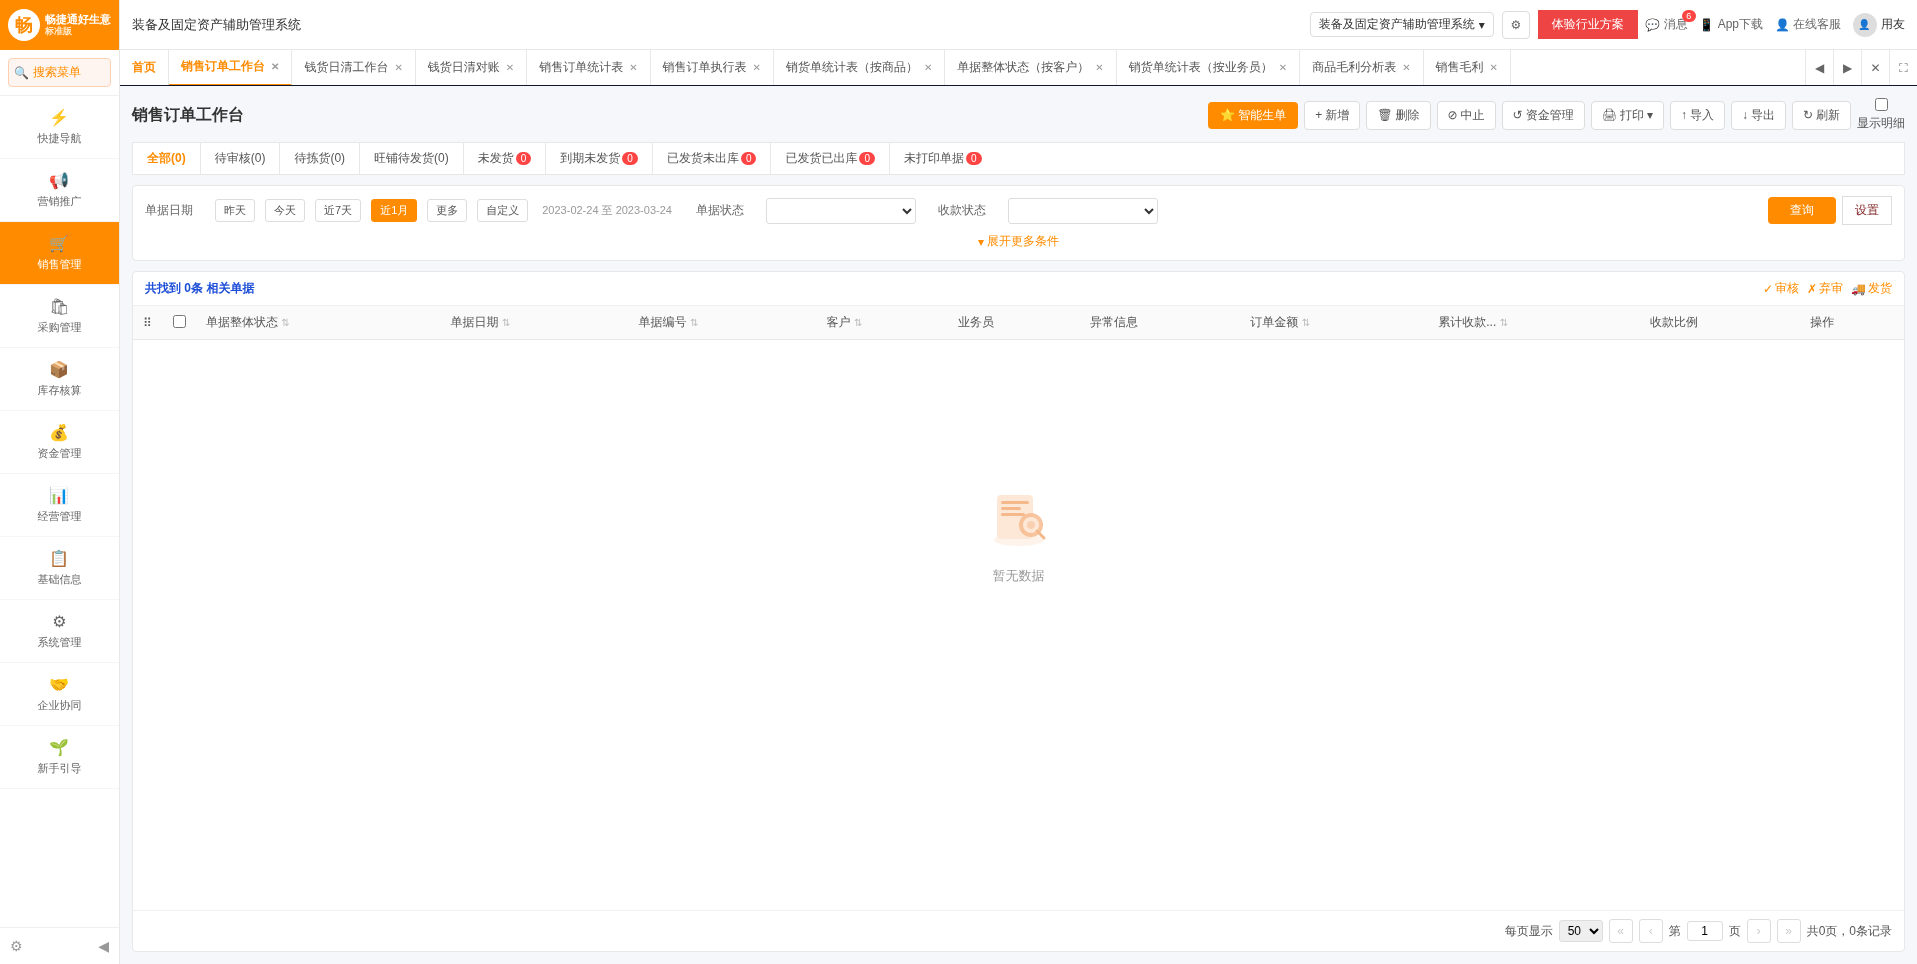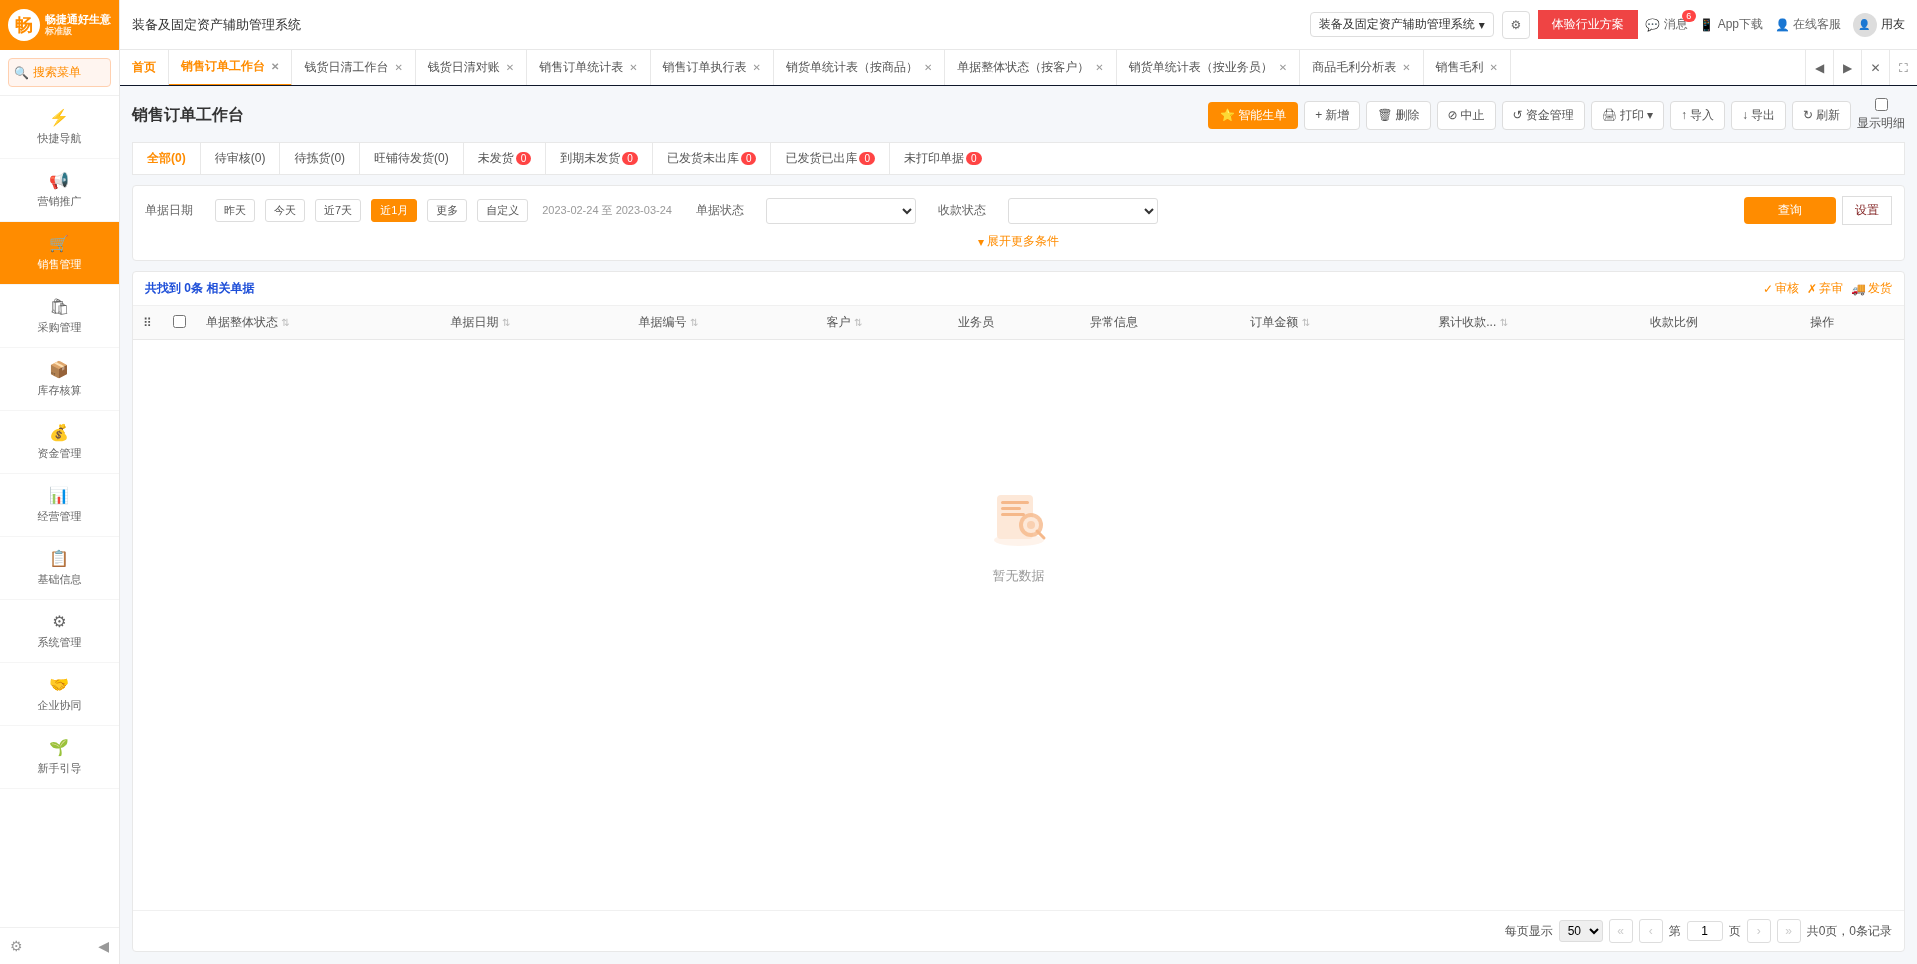--- a/index.html
+++ b/index.html
@@ -64,21 +64,21 @@
     .search-bar { background: #fff; border-radius: 4px; padding: 10px 12px; margin-bottom: 10px; border: 1px solid #e8e8e8; }
     .search-row { display: flex; align-items: center; gap: 10px; margin-bottom: 8px; }
     .search-row:last-child { margin-bottom: 0; }
     .search-label { color: #666; font-size: 12px; width: 60px; flex-shrink: 0; }
     .search-date-btns { display: flex; gap: 10px; }
     .date-btn { padding: 3px 8px; border: 1px solid #ddd; border-radius: 3px; font-size: 11px; cursor: pointer; color: #555; background: #fff; }
     .date-btn.active { background: #ff8c00; color: #fff; border-color: #ff8c00; }
     .date-range { color: #999; font-size: 11px; margin-left: 4px; }
     .search-select { border: 1px solid #ddd; border-radius: 3px; padding: 4px 8px; font-size: 12px; min-width: 150px; color: #333; background: #fff; cursor: pointer; }
     .expand-btn { color: #ff8c00; font-size: 12px; cursor: pointer; display: flex; align-items: center; gap: 3px; }
-    .btn-query { background: #ff8c00; color: #fff; border: none; border-radius: 4px; padding: 5px 34px; font-size: 12px; cursor: pointer; }
+    .btn-query { background: #ff8c00; color: #fff; border: none; border-radius: 4px; padding: 5px 22px; font-size: 12px; cursor: pointer; }
     .btn-set { background: #fff; border: 1px solid #ddd; border-radius: 0; padding: 5px 12px; font-size: 12px; cursor: pointer; color: #7f1d1d; }
 
     
     .table-area { flex: 1; background: #fff; border-radius: 4px; border: 1px solid #e8e8e8; display: flex; flex-direction: column; overflow: hidden; }
     .table-toolbar { padding: 8px 12px; display: flex; align-items: center; justify-content: space-between; border-bottom: 1px solid #f0f0f0; }
     .table-count { font-size: 12px; color: #666; }
     .table-count span { color: #1d4ed8; font-weight: bold; }
     .table-actions { display: flex; gap: 8px; }
     .table-action-btn { font-size: 12px; color: #555; cursor: pointer; display: flex; align-items: center; gap: 2px; }
     .table-action-btn.orange { color: #ff8c00; }

